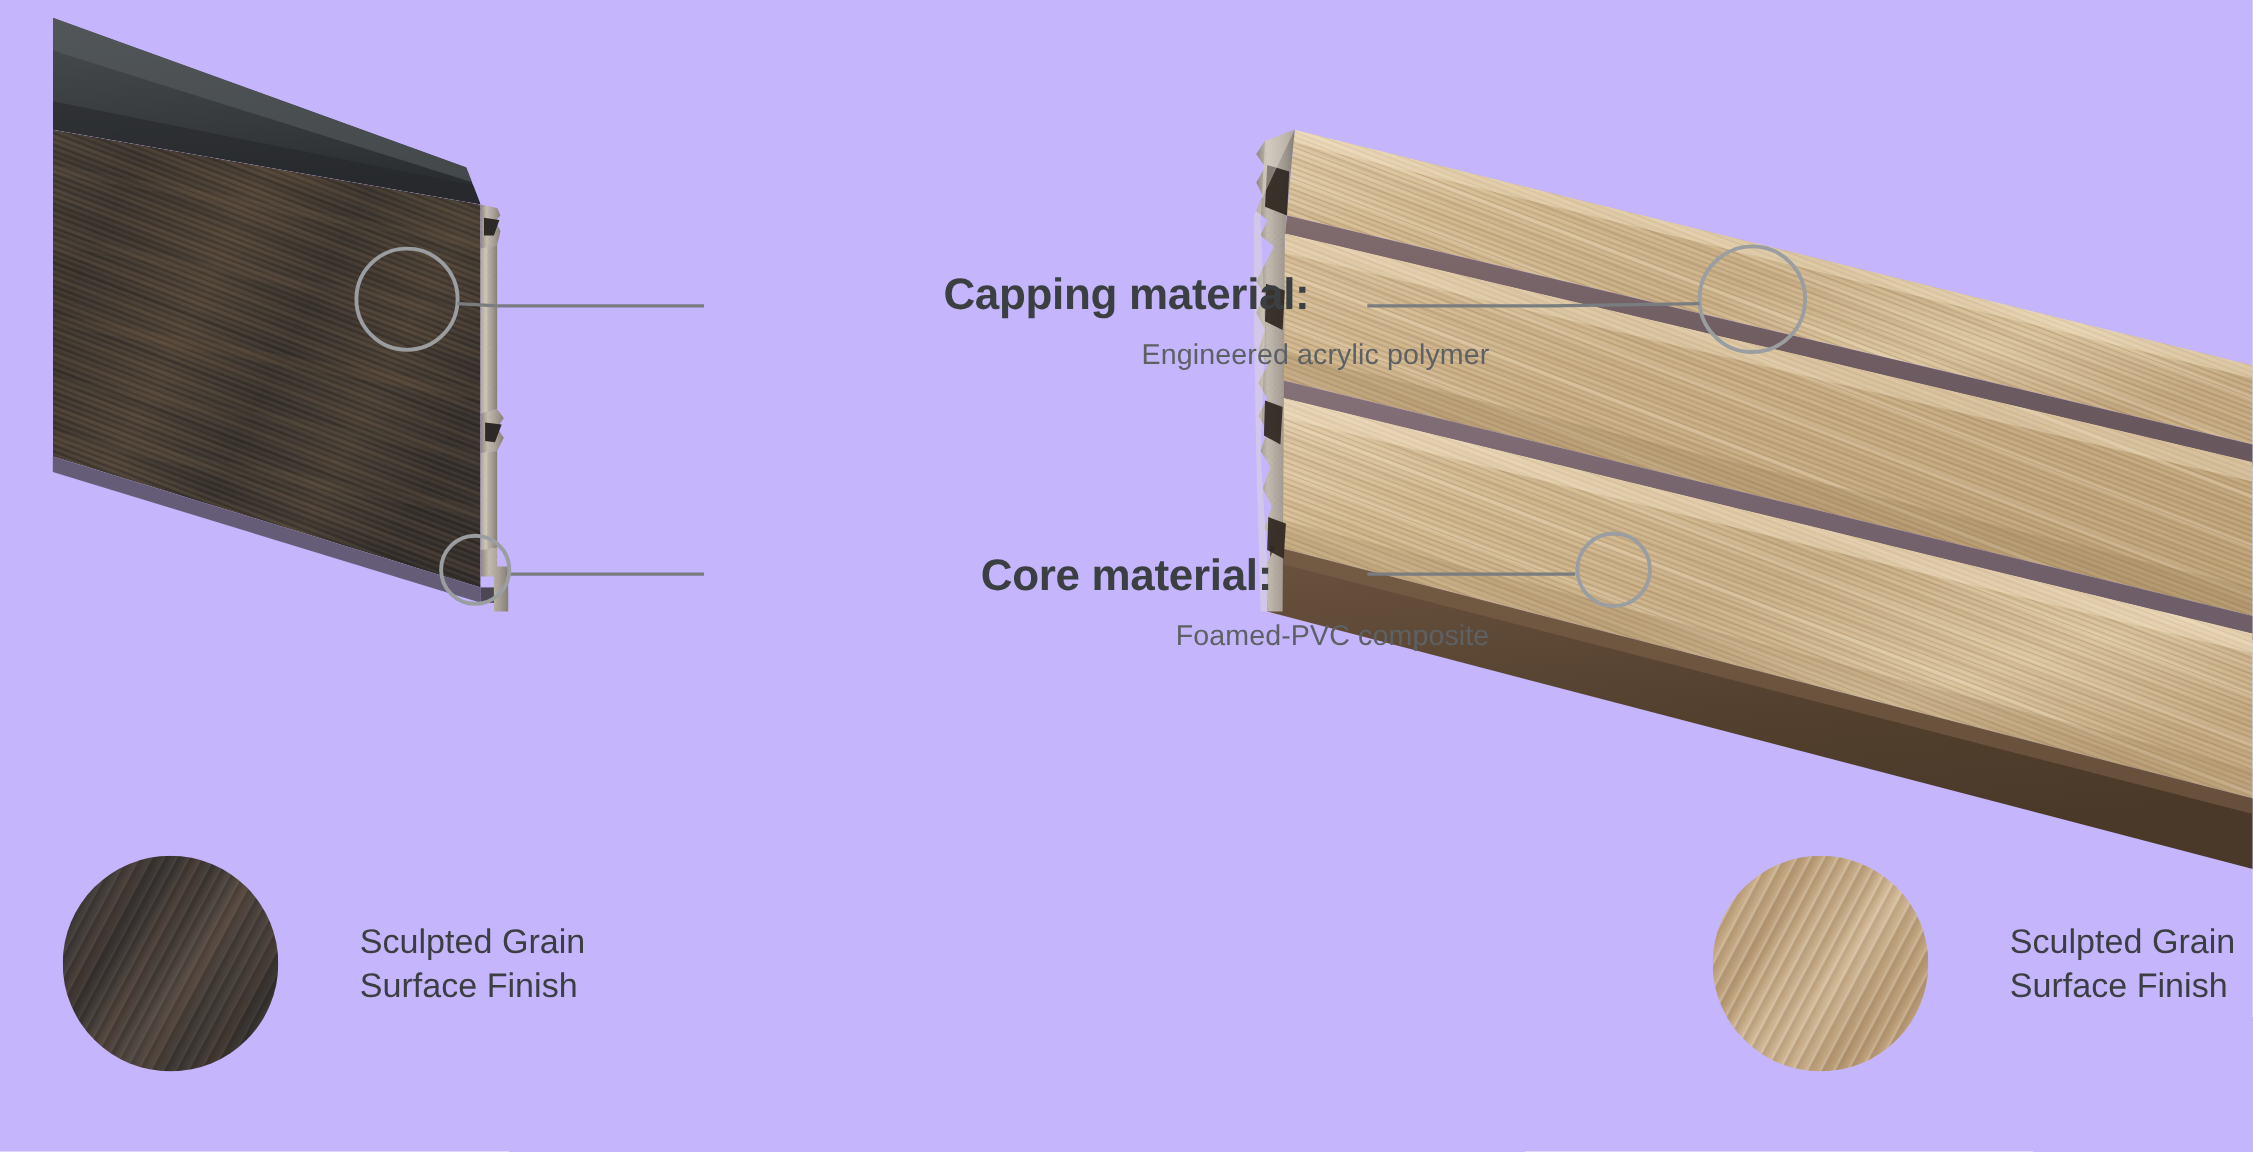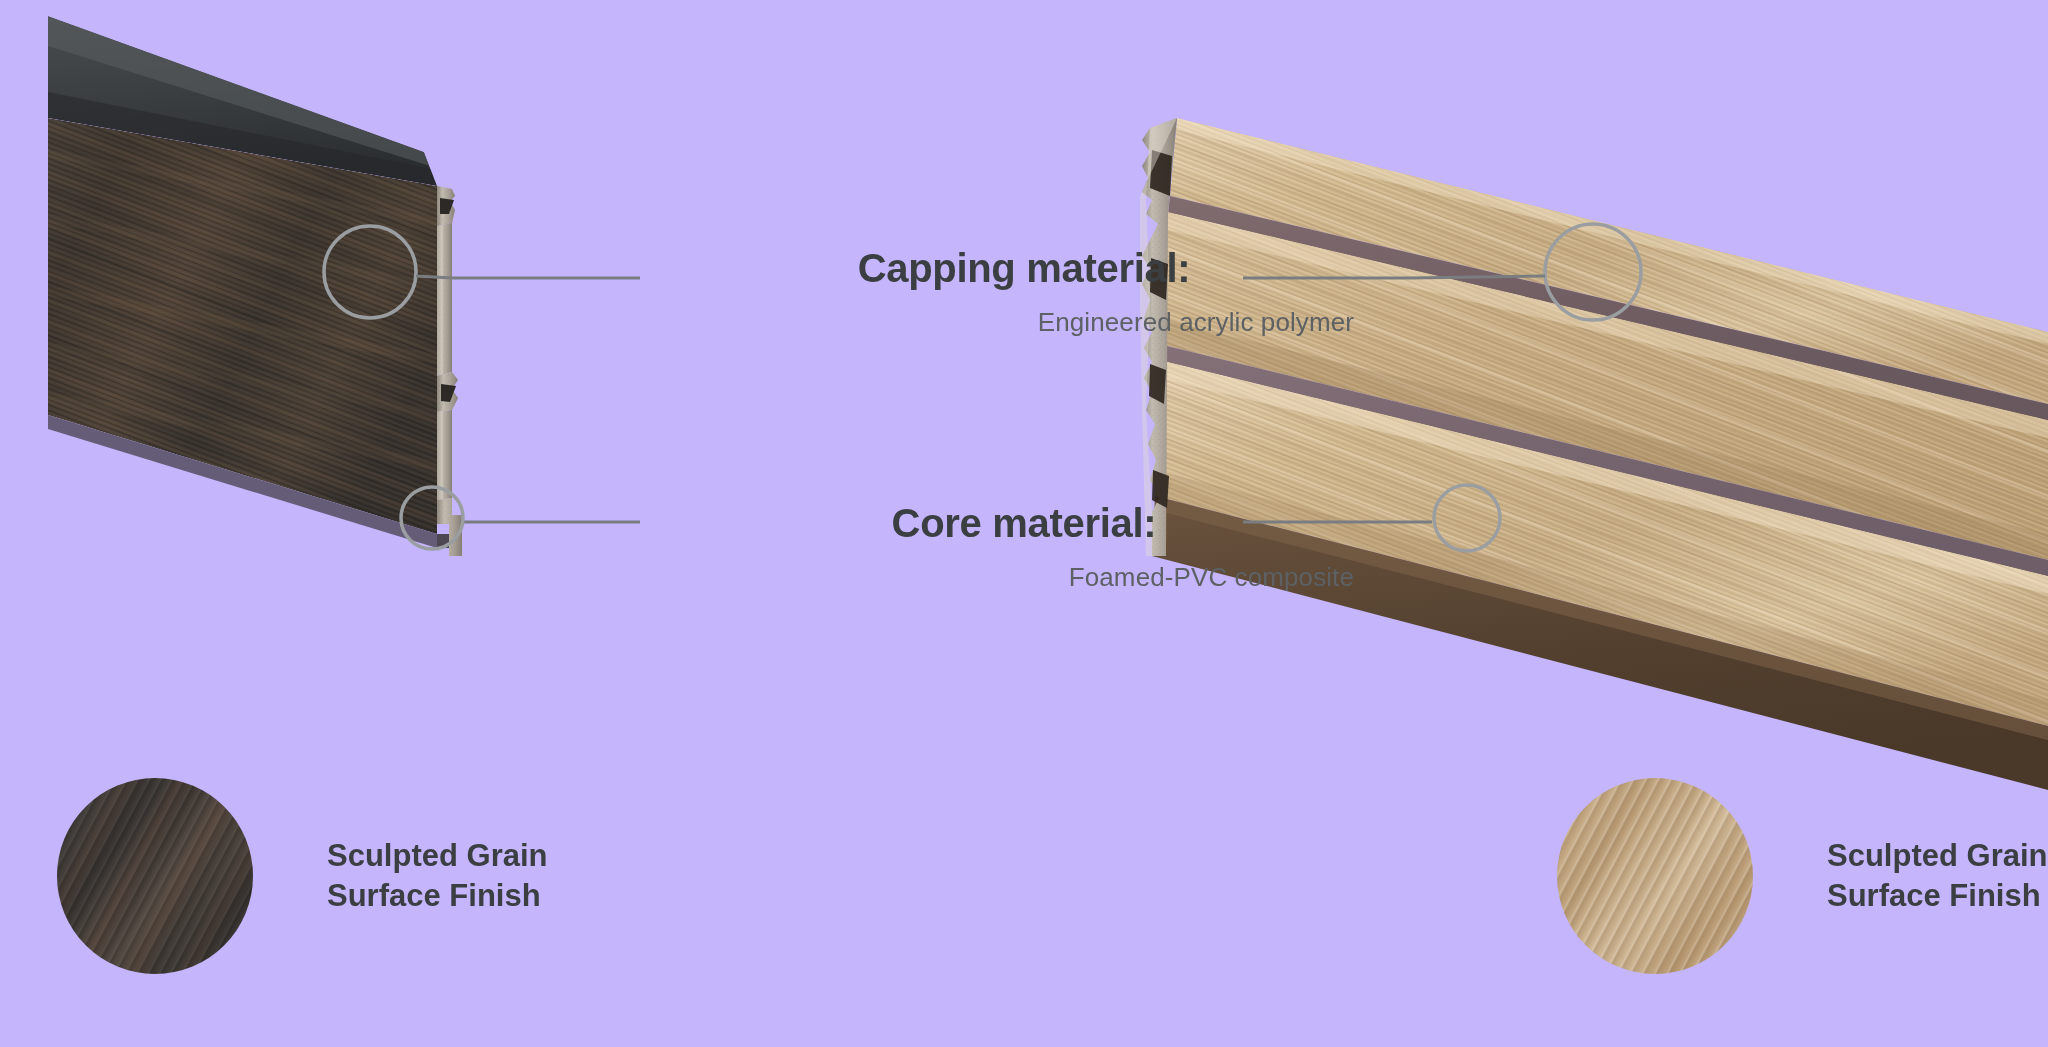--- a/index.html
+++ b/index.html
@@ -123,21 +123,21 @@
         rgba(150,115,72,0.12) 18px,
         rgba(210,180,140,0.10) 38px,
         rgba(150,115,72,0.00) 56px
       ),
       linear-gradient(128deg, #cbb08b 0%, #c0a47e 30%, #d3bb99 55%, #b99b74 78%, #c7ae8a 100%);
   }
 
   .swatch-caption {
     font-family: "Liberation Sans", sans-serif;
     font-size: 31px;
-    font-weight: bold;
+    font-weight: normal;
     color: #3b3f42;
     line-height: 1.28;
     white-space: pre-line;
   }
   .swatch-row-left .swatch-caption  { margin-left: 74px; }
   .swatch-row-right .swatch-caption { margin-left: 74px; }
 </style>
 </head>
 <body>
 

